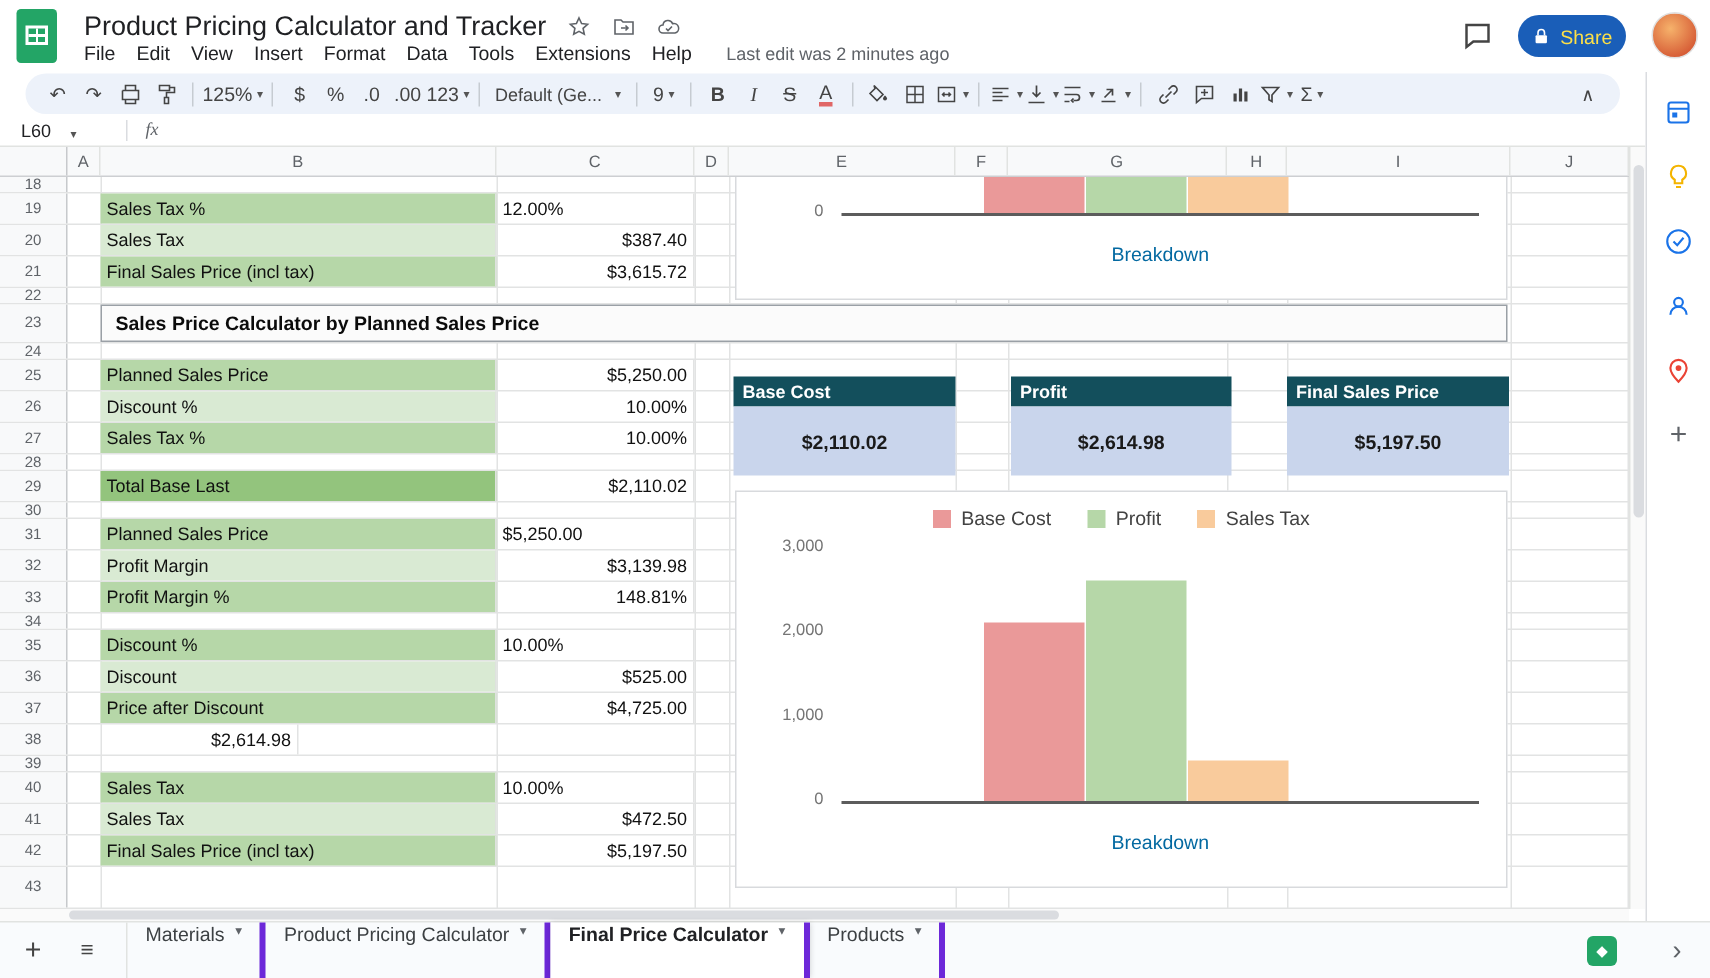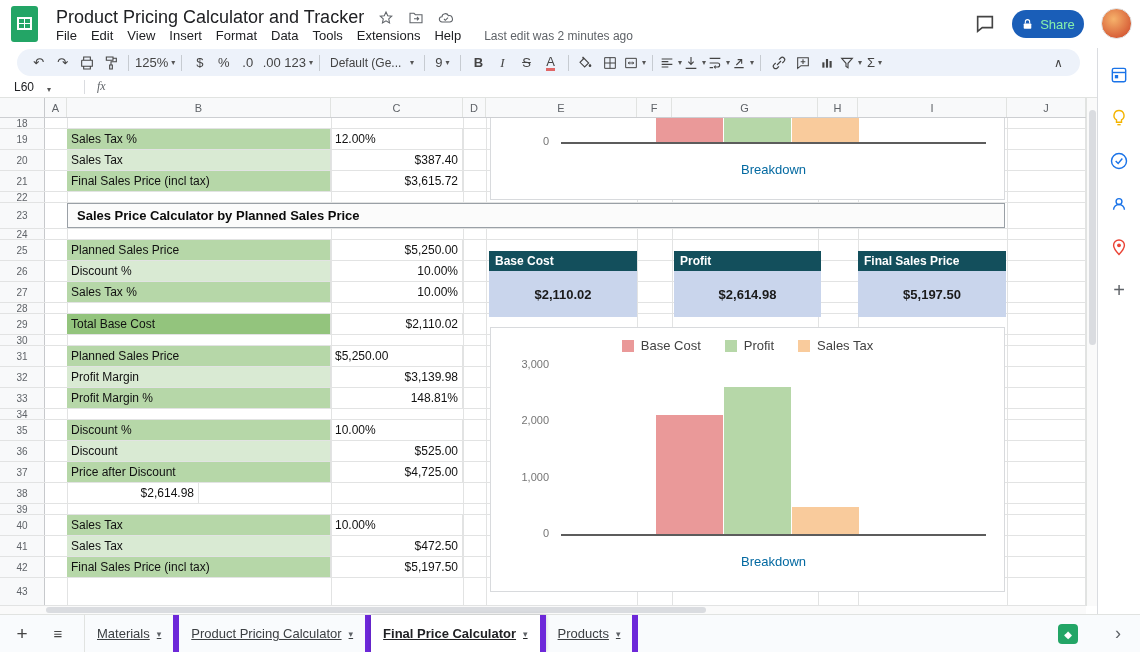--- a/index.html
+++ b/index.html
@@ -14,21 +14,21 @@
     background: linear-gradient(to right, transparent 44%, #fff 44%, #fff 56%, transparent 56%),
                 linear-gradient(to bottom, transparent 40%, #fff 40%, #fff 60%, transparent 60%); }
   #title-row { position:absolute; left:56px; top:7px; display:flex; align-items:center; gap:14px; }
   #doc-title { font-size:18px; color:#202124; white-space:nowrap; }
   .ticon { display:flex; align-items:center; }
   #menu-row { position:absolute; left:49px; top:25px; height:21px; display:flex; align-items:center; }
   .menu-item { padding:1px 7px; font-size:13px; color:#202124; border-radius:4px; cursor:default; }
   #last-edit { margin-left:16px; font-size:12px; color:#5f6368; }
   #history-btn { position:absolute; left:968px; top:7px; width:34px; height:34px; display:flex; align-items:center; justify-content:center; border-radius:50%; }
   #share-btn { position:absolute; left:1012px; top:10px; width:72px; height:28px; border-radius:15px; background:#1a5eb8;
-    display:flex; align-items:center; justify-content:center; gap:6px; color:#86efac; font-size:13px; font-weight:500; }
+    display:flex; align-items:center; justify-content:center; gap:6px; color:#fde047; font-size:13px; font-weight:500; }
   #avatar { position:absolute; left:1101px; top:8px; width:31px; height:31px; border-radius:50%;
     background:radial-gradient(circle at 40% 35%, #f6b26b, #cc4125); border:1px solid #e0e0e0; }
 
   
   #toolbar { position:absolute; left:17px; top:49px; width:1063px; height:27px; background:#edf2fa; border-radius:14px;
     display:flex; align-items:center; padding:0 10px; gap:1px; }
   .tbtn { min-width:23px; height:23px; display:flex; align-items:center; justify-content:center; font-size:13px; color:#444;
     border-radius:4px; gap:2px; white-space:nowrap; }
   .tbold { font-weight:700; }
   .tital { font-style:italic; font-family:"Liberation Serif",serif; }
@@ -95,21 +95,21 @@
   #side-strip { position:absolute; left:1097px; top:48px; width:43px; height:566px; background:#fff; border-left:1px solid #dadce0;
     display:flex; flex-direction:column; align-items:center; padding-top:14px; gap:17px; }
   .strip-icon { width:26px; height:26px; display:flex; align-items:center; justify-content:center; border-radius:50%; }
   .plus-glyph { font-size:20px; color:#5f6368; }
 
   
   #tabbar { position:absolute; left:0; top:614px; width:1140px; height:38px; background:#f9fbfd; border-top:1px solid #e1e3e1;
     display:flex; align-items:center; }
   .bar-btn { width:28px; height:28px; display:flex; align-items:center; justify-content:center; font-size:19px; color:#444; margin-left:8px; }
   #tabs { display:flex; align-items:stretch; height:100%; margin-left:12px; }
-  .tab { display:flex; align-items:center; gap:7px; padding:0 12px; font-size:13px; color:#3c4043; border-right:6px solid #6d28d9;text-decoration:underline; }
+  .tab { display:flex; gap:7px; padding:0 12px; font-size:13px; color:#3c4043; border-right:4px solid #6d28d9; }
   .tab:first-child { border-left:1px solid #e1e3e1; }
   .tab.active { background:#fff; font-weight:700; color:#202124; box-shadow:0 0 4px rgba(0,0,0,.18); }
   .tab-caret { font-size:9px; color:#5f6368; }
   #explore-btn { position:absolute; left:1058px; top:9px; width:20px; height:20px; background:#23a566; border-radius:4px;
     display:flex; align-items:center; justify-content:center; color:#fff; font-size:10px; }
   #panel-collapse { position:absolute; left:1106px; top:6px; width:24px; height:24px; display:flex; align-items:center;
     justify-content:center; font-size:18px; color:#5f6368; }
 </style>
 </head>
 <body>
@@ -365,21 +365,21 @@
           <div class="cellA"></div>
           <div class="cellB shade-med">Sales Tax %</div>
           <div class="cellC" style="justify-content: flex-end;">10.00%</div>
         </div>
         <div class="row hidden">
           <div class="rnum">28</div>
         </div>
         <div class="row ">
           <div class="rnum">29</div>
           <div class="cellA"></div>
-          <div class="cellB shade-dark">Total Base Cost</div>
+          <div class="cellB shade-dark">Total Base Last</div>
           <div class="cellC" style="justify-content: flex-end;">$2,110.02</div>
         </div>
         <div class="row hidden">
           <div class="rnum">30</div>
         </div>
         <div class="row ">
           <div class="rnum">31</div>
           <div class="cellA"></div>
           <div class="cellB shade-med">Planned Sales Price</div>
           <div class="cellC" style="justify-content: flex-start;">$5,250.00</div>

